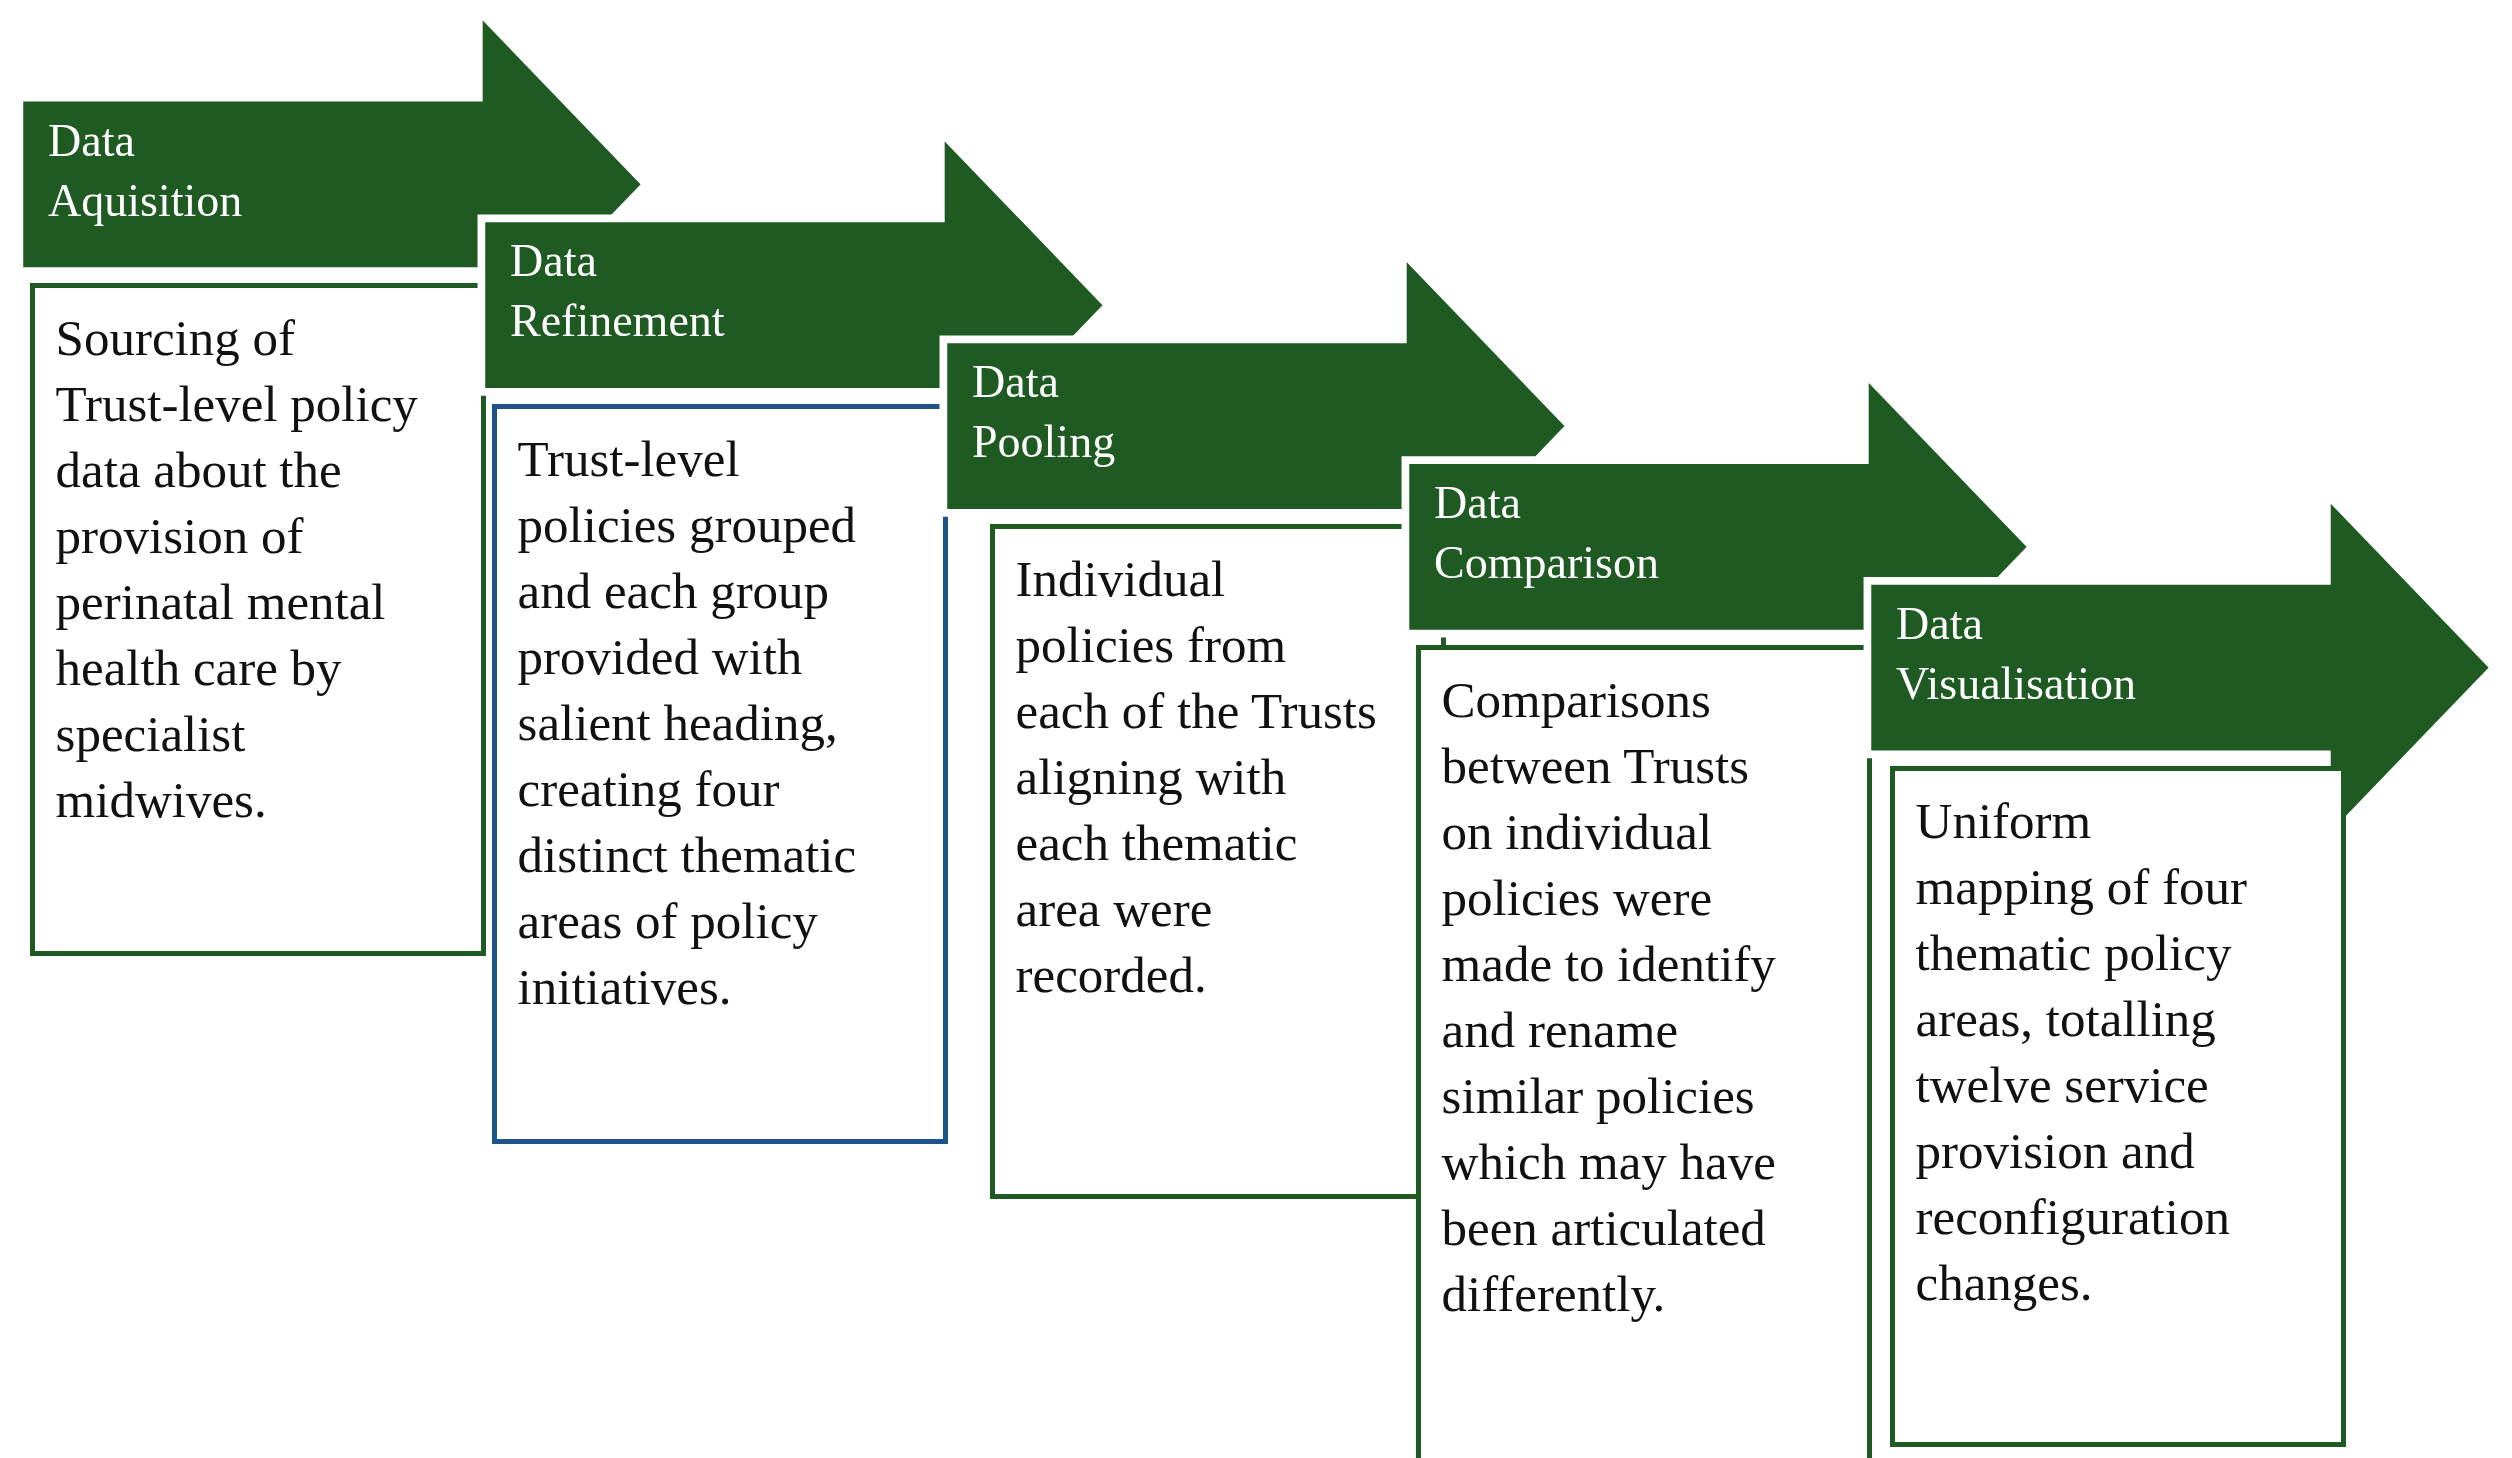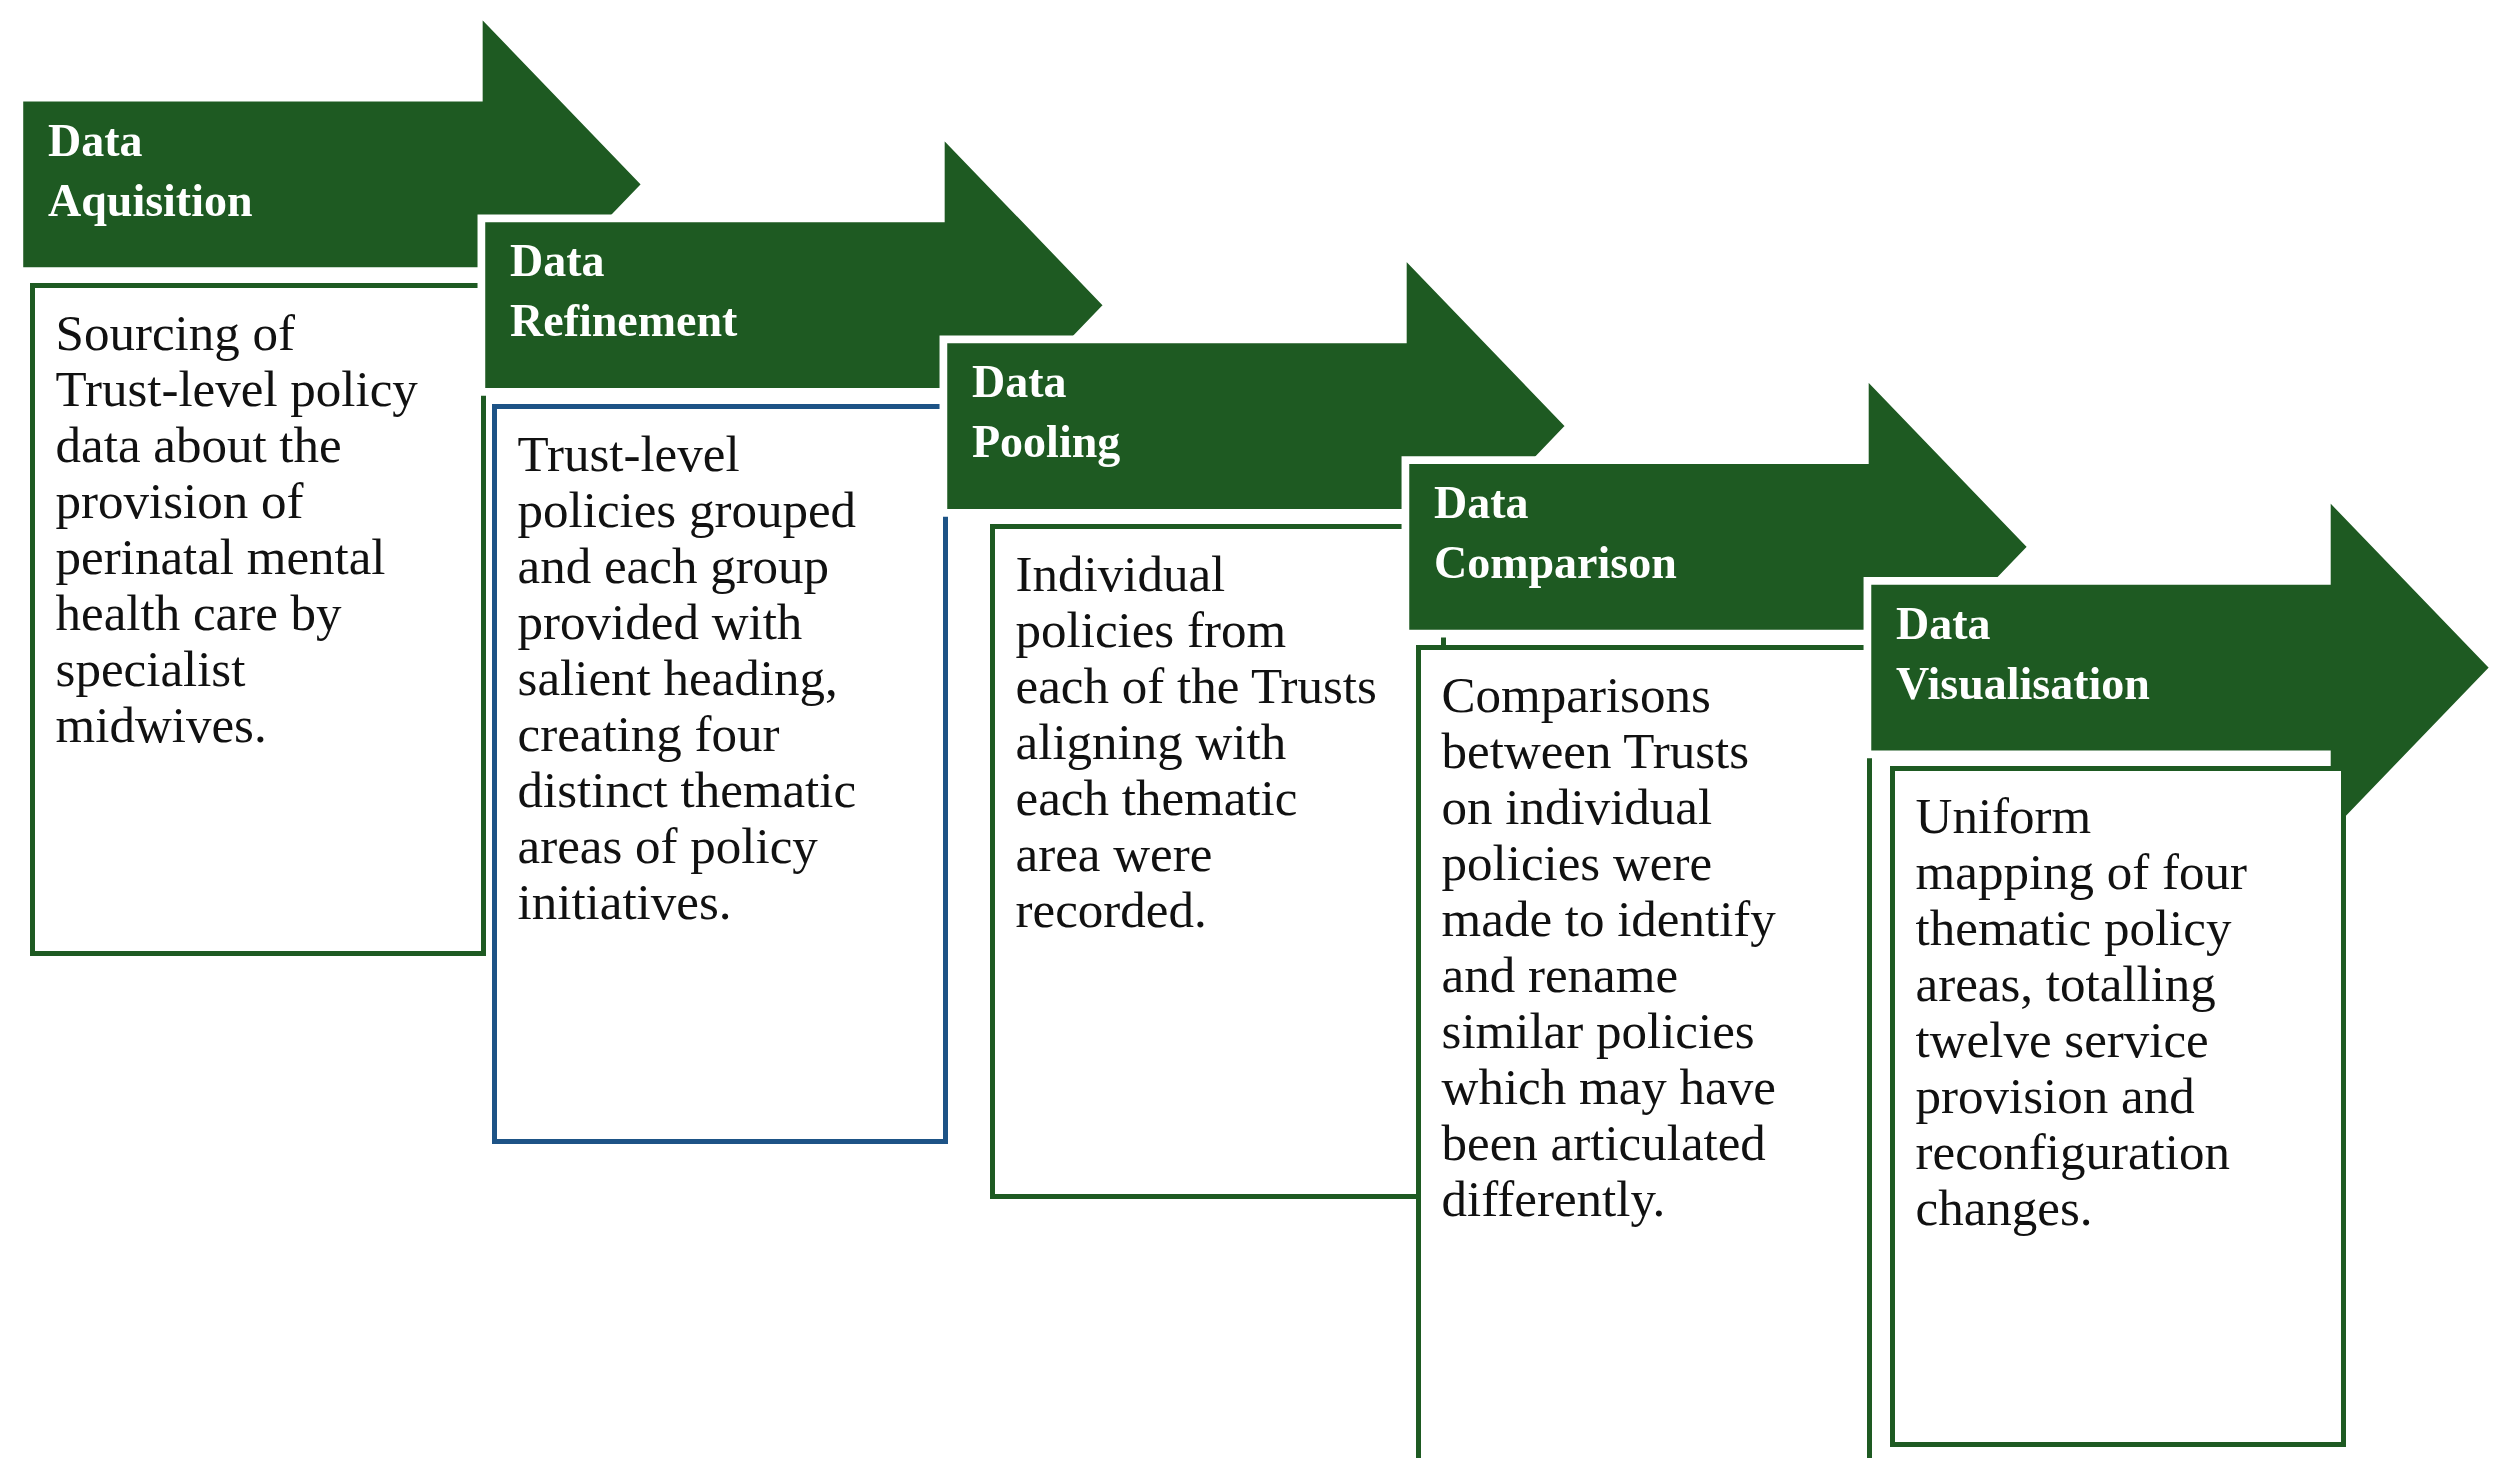--- a/index.html
+++ b/index.html
@@ -21,34 +21,34 @@
     top: 0;
     width: 2512px;
     height: 1458px;
     pointer-events: none;
   }
   .step-title {
     position: absolute;
     color: #ffffff;
     font-size: 46px;
     line-height: 60px;
-    font-weight: bold;
+    font-weight: normal;
     white-space: pre-line;
     letter-spacing: 0px;
   }
   .desc-box {
     position: absolute;
     box-sizing: border-box;
     width: 456px;
     background: #ffffff;
     border: 5.1px solid #1e5a22;
     padding: 16.7px 20.6px;
     color: #111111;
     font-size: 51px;
-    line-height: 56px;
+    line-height: 66px;
     white-space: pre-line;
   }
   
   .title-1 { left: 48px;   top: 111px; }
   .title-2 { left: 510px;  top: 231px; }
   .title-3 { left: 972px; top: 352px; }
   .title-4 { left: 1434px; top: 473px; }
   .title-5 { left: 1896px; top: 594px; }
   .box-1 { left: 30px;   top: 283px;  height: 673px; }
   .box-2 { left: 492px;  top: 404px;  height: 740px; }

